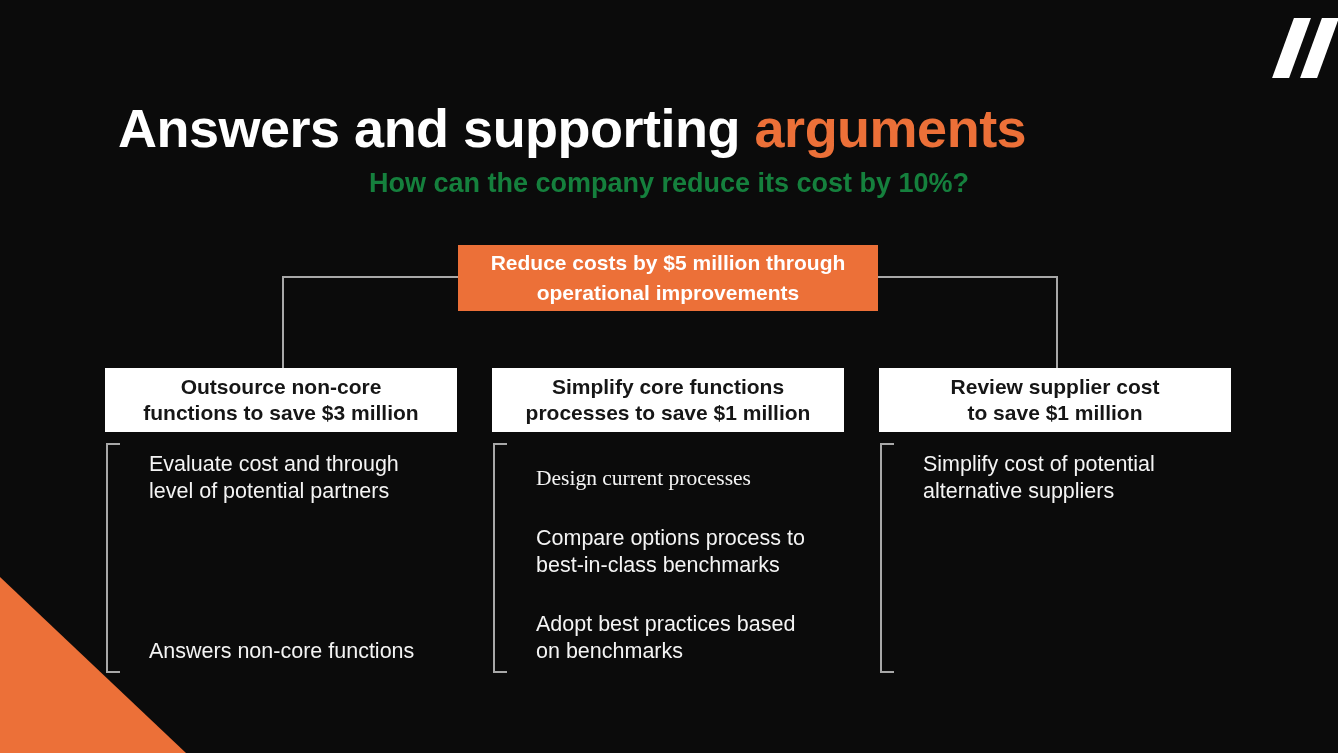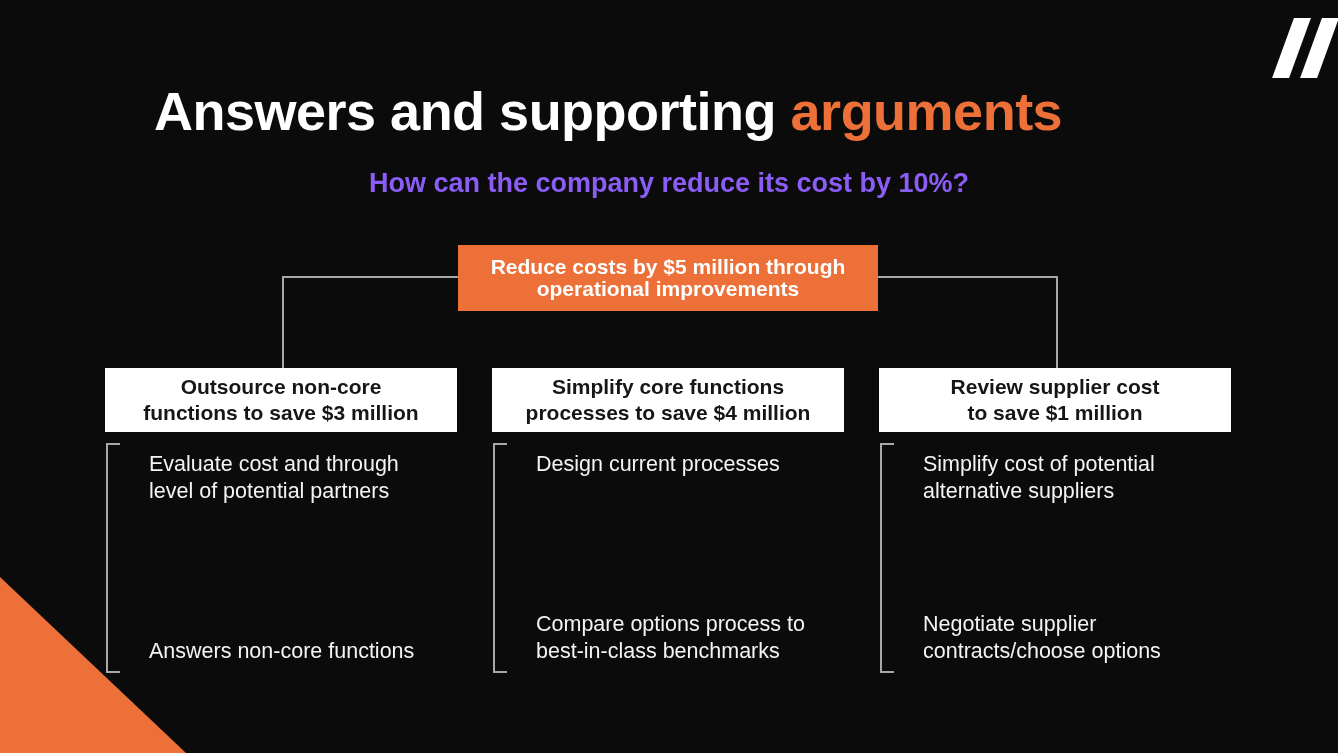--- a/index.html
+++ b/index.html
@@ -16,35 +16,35 @@
     position:relative;
     width:1338px;height:753px;
     background:var(--bg);
     overflow:hidden;
   }
   
   .logo{position:absolute;top:18px;right:10px;display:flex;gap:11px;}
   .logo .bar{width:17px;height:60px;background:#FFFFFF;transform:skewX(-20deg);}
   
   .title{
-    position:absolute;left:118px;top:80px;
+    position:absolute;left:118px;top:97px;
     font-size:54px;font-weight:700;letter-spacing:-0.5px;
-    color:#FFFFFF;white-space:nowrap;margin-left:36px;
+    color:#FFFFFF;white-space:nowrap;
   }
   .title .accent{color:var(--accent);}
   
   .question{
     position:absolute;left:0;top:168px;width:100%;
-    text-align:center;font-size:27px;font-weight:700;color:#8b5cf6;
+    text-align:center;font-size:27px;font-weight:700;color:#15803d;
   }
   
   .root-box{
     position:absolute;left:458px;top:245px;width:420px;height:66px;
     background:var(--accent);color:#FFFFFF;
-    font-size:21px;font-weight:700;line-height:22px;
+    font-size:21px;font-weight:700;line-height:30px;
     display:flex;align-items:center;justify-content:center;
     text-align:center;white-space:pre-line;
   }
   
   .line{position:absolute;background:var(--connector);}
   .h-left {left:282px;top:276px;width:176px;height:2px;}
   .h-right{left:878px;top:276px;width:180px;height:2px;}
   .v-left {left:282px;top:276px;width:2px;height:92px;}
   .v-right{left:1056px;top:276px;width:2px;height:92px;}
   
@@ -66,21 +66,21 @@
   }
   .items{
     position:absolute;left:0;top:75px;width:100%;height:230px;
     padding:8px 0 8px 44px;
     display:flex;flex-direction:column;justify-content:space-between;
   }
   .item{
     font-size:21.5px;line-height:27px;color:var(--body-text);
     white-space:pre-line;
   }
-  .col-2 .item:first-child{}
+  .col-2 .item:first-child{margin-top:14px;font-family:Liberation Serif, serif;}
   
   .triangle{
     position:absolute;left:0;top:577px;width:186px;height:176px;
     background:var(--accent);
     clip-path:polygon(0 0, 0 100%, 100% 100%);
   }
 </style>
 </head>
 <body>
 
@@ -109,36 +109,36 @@
     <div class="bracket"></div>
     <div class="items">
       <div class="item">Evaluate cost and through
 level of potential partners</div>
       <div class="item">Answers non-core functions</div>
     </div>
   </div>
 
   <div class="col col-2">
     <div class="node-box">Simplify core functions
-processes to save $4 million</div>
+processes to save $1 million</div>
     <div class="bracket"></div>
     <div class="items">
       <div class="item">Design current processes</div>
       <div class="item">Compare options process to
 best-in-class benchmarks</div>
+      <div class="item">Adopt best practices based
+on benchmarks</div>
     </div>
   </div>
 
   <div class="col col-3">
     <div class="node-box">Review supplier cost
 to save $1 million</div>
     <div class="bracket"></div>
     <div class="items">
       <div class="item">Simplify cost of potential
 alternative suppliers</div>
-      <div class="item">Negotiate supplier
-contracts/choose options</div>
     </div>
   </div>
 
   <div class="triangle"></div>
 
 </div>
 
 </body></html>

